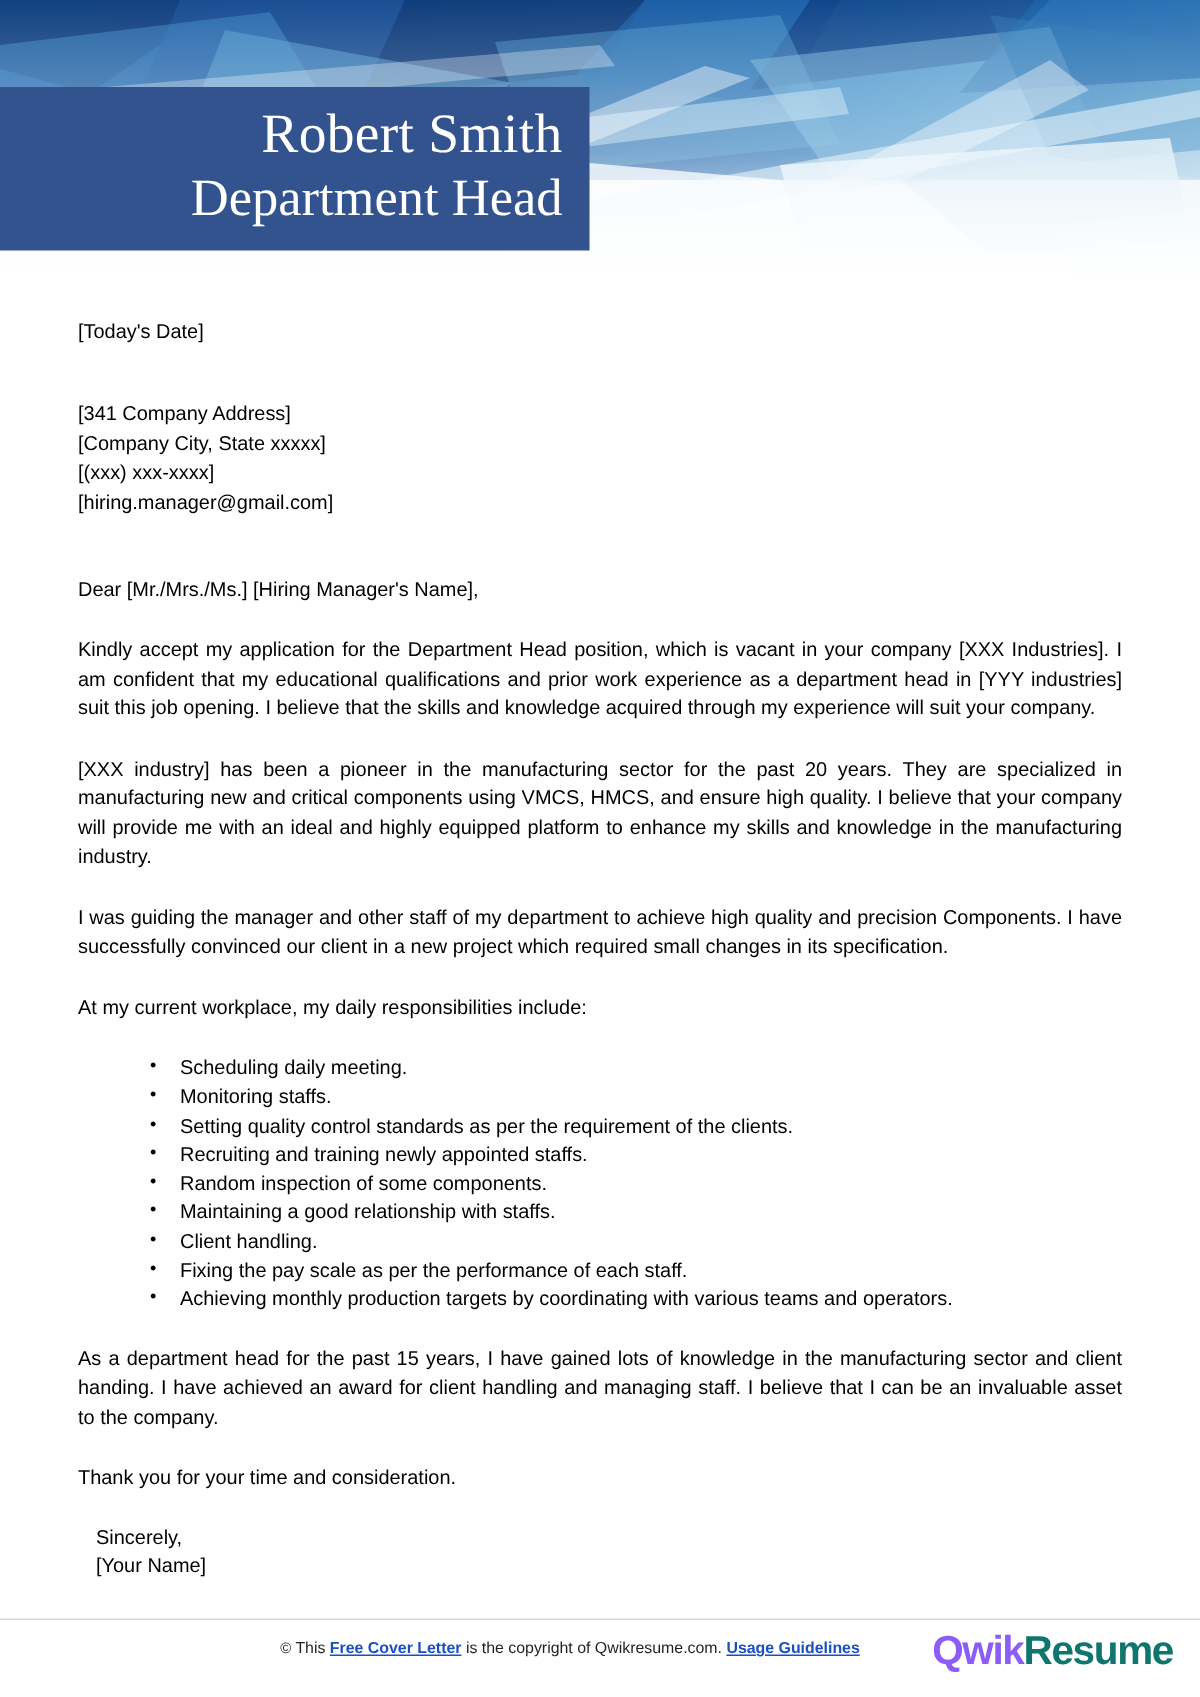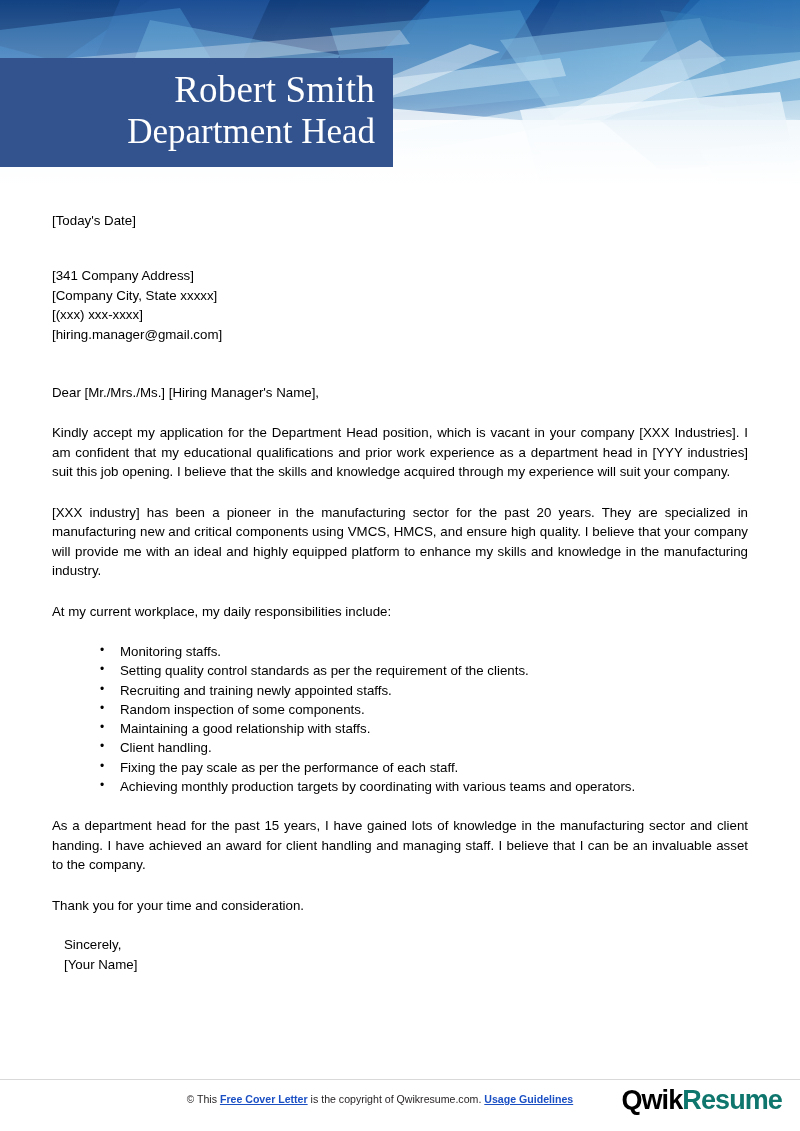--- a/index.html
+++ b/index.html
@@ -175,21 +175,21 @@
     position: absolute;
     right: 18px;
     top: 8px;
     font-family: "Liberation Sans", sans-serif;
     font-size: 27px;
     font-weight: bold;
     letter-spacing: -0.9px;
     line-height: 1;
     white-space: nowrap;
   }
-  .brand .qwik { color: #000000; }
+  .brand .qwik { color: #8b5cf6; }
   .brand .resume { color: #0f766e; }
 </style>
 </head>
 <body>
 
 <div class="page">
 
   <div class="header">
 
     <svg class="header-art" viewBox="0 0 800 186" preserveAspectRatio="none">
@@ -252,24 +252,26 @@
       <div>[341 Company Address]</div>
       <div>[Company City, State xxxxx]</div>
       <div>[(xxx) xxx-xxxx]</div>
       <div>[hiring.manager@gmail.com]</div>
     </div>
 
     <div class="salutation">Dear [Mr./Mrs./Ms.] [Hiring Manager's Name],</div>
 
     <p class="para">Kindly accept my application for the Department Head position, which is vacant in your company [XXX Industries]. I am confident that my educational qualifications and prior work experience as a department head in [YYY industries] suit this job opening. I believe that the skills and knowledge acquired through my experience will suit your company.</p>
     <p class="para">[XXX industry] has been a pioneer in the manufacturing sector for the past 20 years. They are specialized in manufacturing new and critical components using VMCS, HMCS, and ensure high quality. I believe that your company will provide me with an ideal and highly equipped platform to enhance my skills and knowledge in the manufacturing industry.</p>
+    <p class="para">I was guiding the manager and other staff of my department to achieve high quality and precision Components. I have successfully convinced our client in a new project which required small changes in its specification.</p>
 
     <p class="para left">At my current workplace, my daily responsibilities include:</p>
 
     <ul class="duties">
+      <li>Scheduling daily meeting.</li>
       <li>Monitoring staffs.</li>
       <li>Setting quality control standards as per the requirement of the clients.</li>
       <li>Recruiting and training newly appointed staffs.</li>
       <li>Random inspection of some components.</li>
       <li>Maintaining a good relationship with staffs.</li>
       <li>Client handling.</li>
       <li>Fixing the pay scale as per the performance of each staff.</li>
       <li>Achieving monthly production targets by coordinating with various teams and operators.</li>
     </ul>
 

